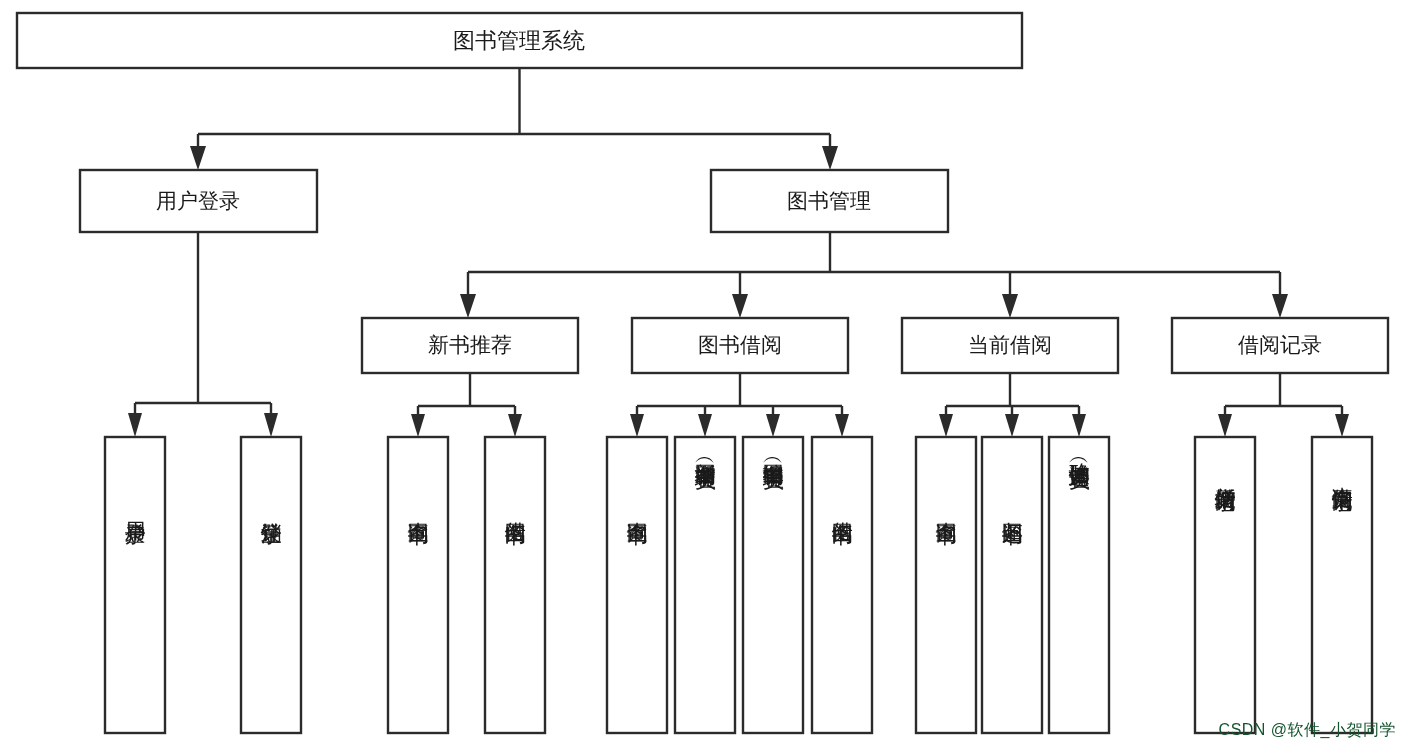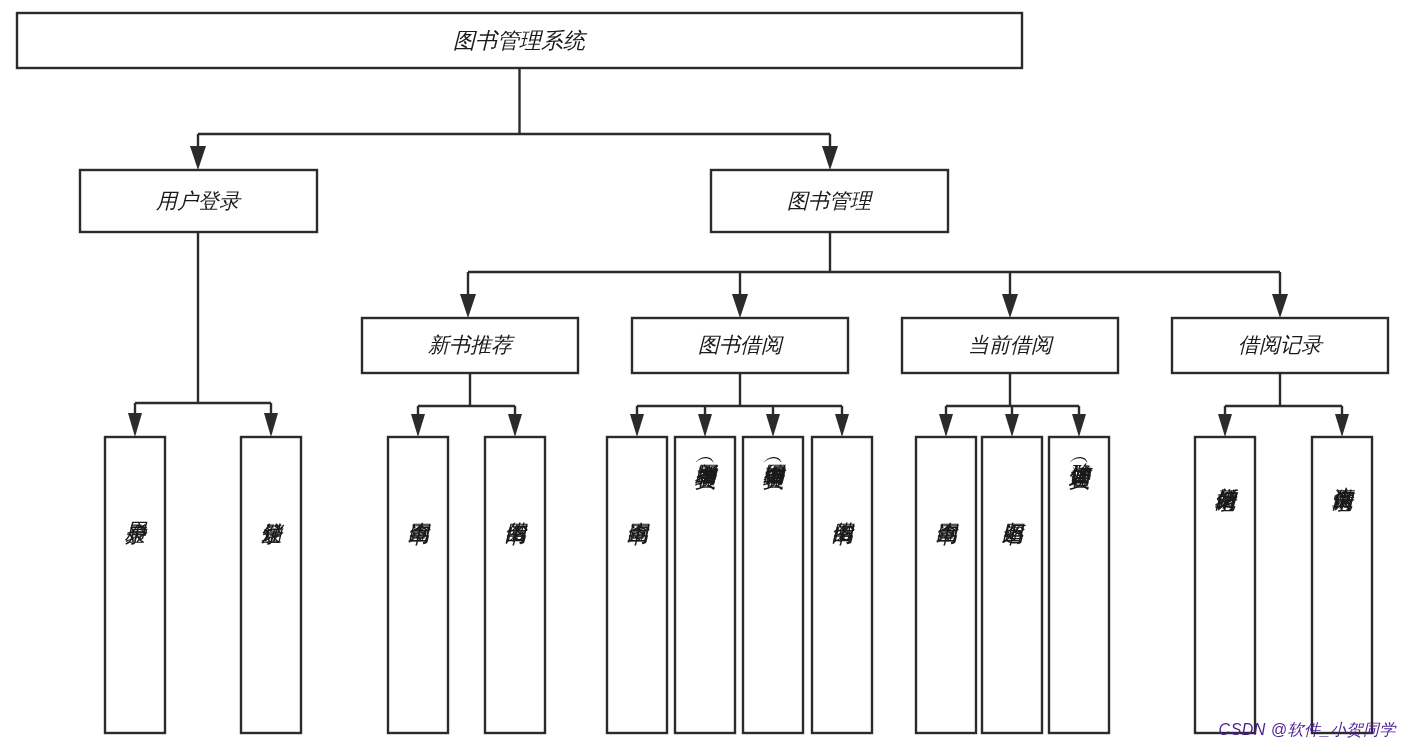--- a/index.html
+++ b/index.html
@@ -11,21 +11,20 @@
     width: 1405px;
     height: 747px;
     font-family: "Liberation Sans", sans-serif;
     overflow: hidden;
   }
   #diagram-root {
     position: relative;
     width: 1404px;
     height: 747px;
     background: #ffffff;
-    font-style: italic;
   }
   svg#flow {
     position: absolute;
     left: 0;
     top: 0;
     width: 1405px;
     height: 747px;
   }
   .node-box {
     fill: #ffffff;
@@ -72,21 +71,21 @@
     color: #1a1a1a;
     letter-spacing: 1px;
     white-space: nowrap;
   }
   .watermark {
     position: absolute;
     right: 8px;
     bottom: 6px;
     font-family: "Liberation Sans", sans-serif;
     font-size: 16px;
-    color: #4c1d95;
+    color: #14532d;
     letter-spacing: 0.5px;
     user-select: none;
   }
 </style>
 </head>
 <body>
 
 <div id="diagram-root">
 
   <svg id="flow" viewBox="0 0 1405 747">

